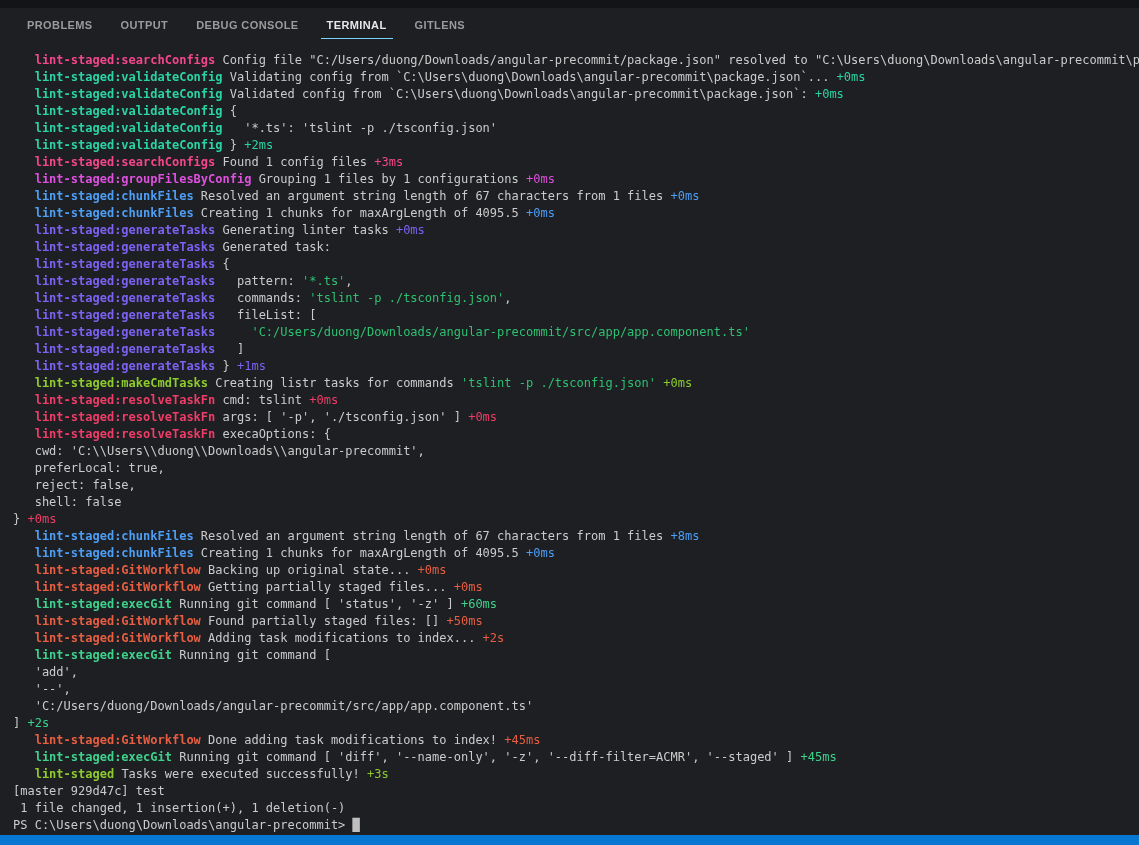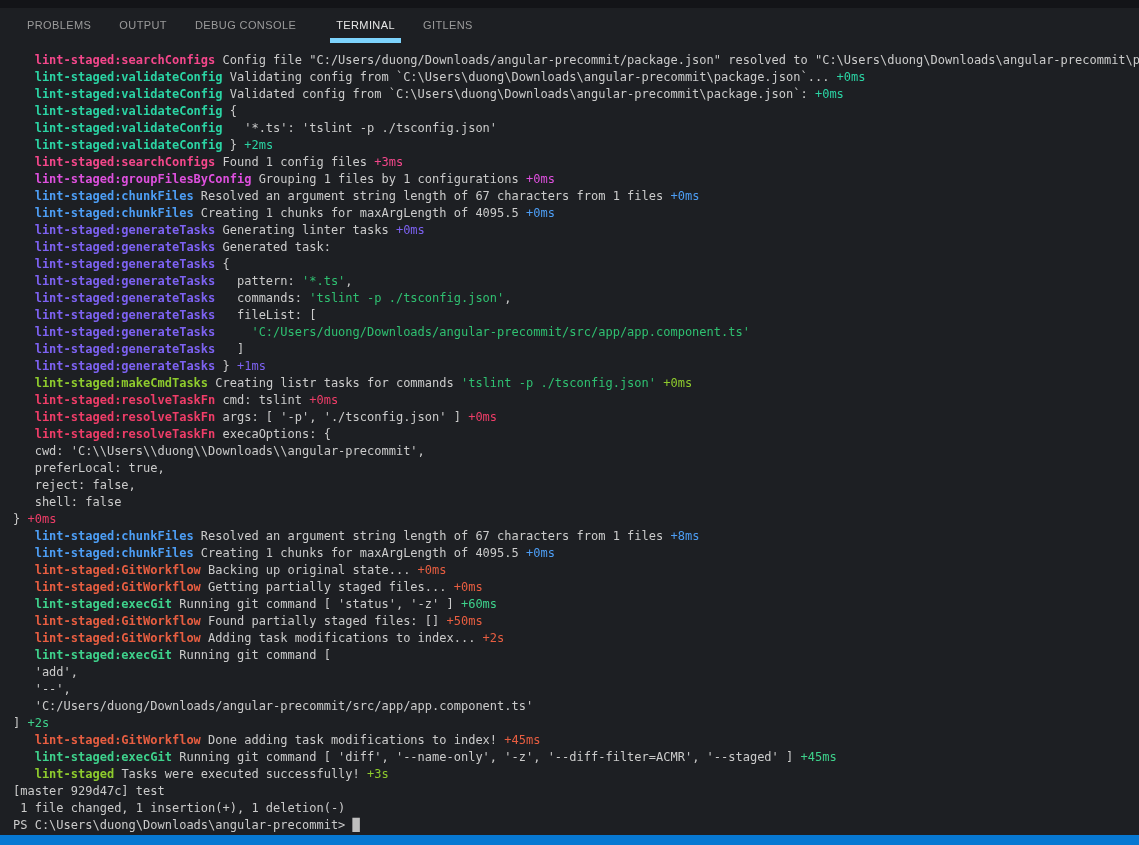--- a/index.html
+++ b/index.html
@@ -22,25 +22,25 @@
   }
   .tab {
     font-size: 11px;
     letter-spacing: 0.4px;
     color: #9b9b9b;
     text-transform: uppercase;
     margin-right: 16px;
     padding: 11px 6px 7px 6px;
     cursor: pointer;
     border-bottom: 1px solid transparent;
+    font-weight: bold;
   }
   .tab.active {
     color: #e7e7e7;
-    border-bottom: 5px solid #7dd3fc;
-    margin-left: 12px;
+    border-bottom: 1px solid #7dd3fc;
   }
   .terminal {
     padding: 8px 0 0 13px;
     font-family: "DejaVu Sans Mono", monospace;
     font-size: 12px;
     line-height: 17px;
     white-space: pre;
     overflow: hidden;
     height: 791px;
   }

